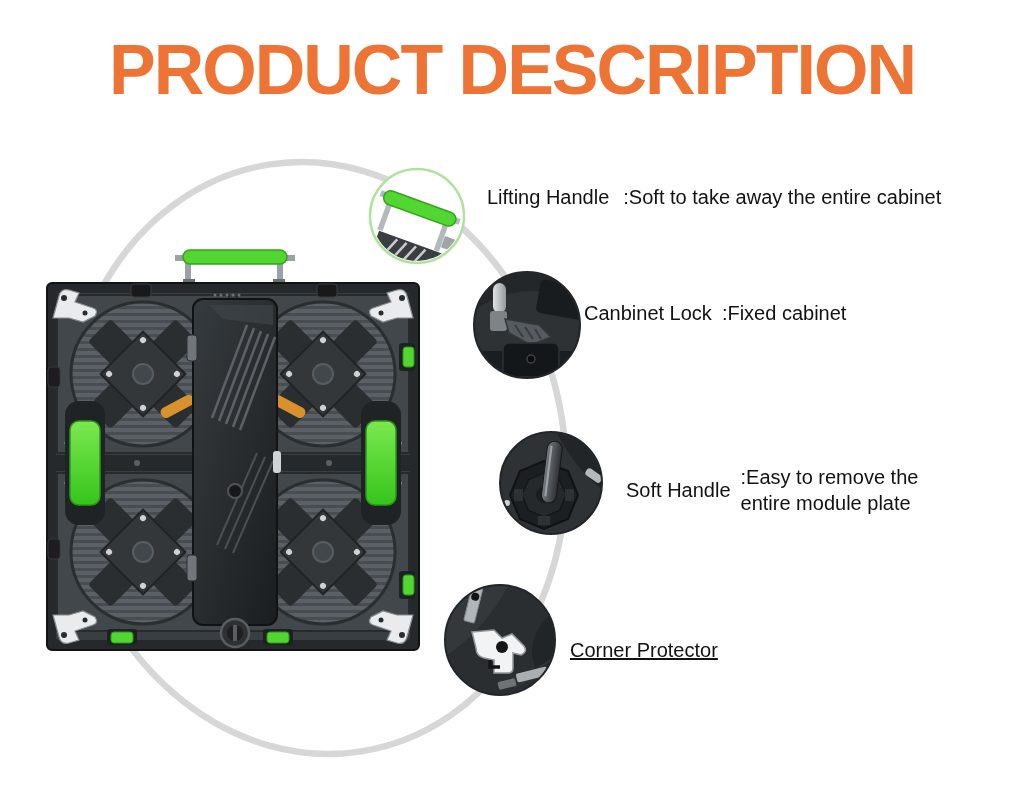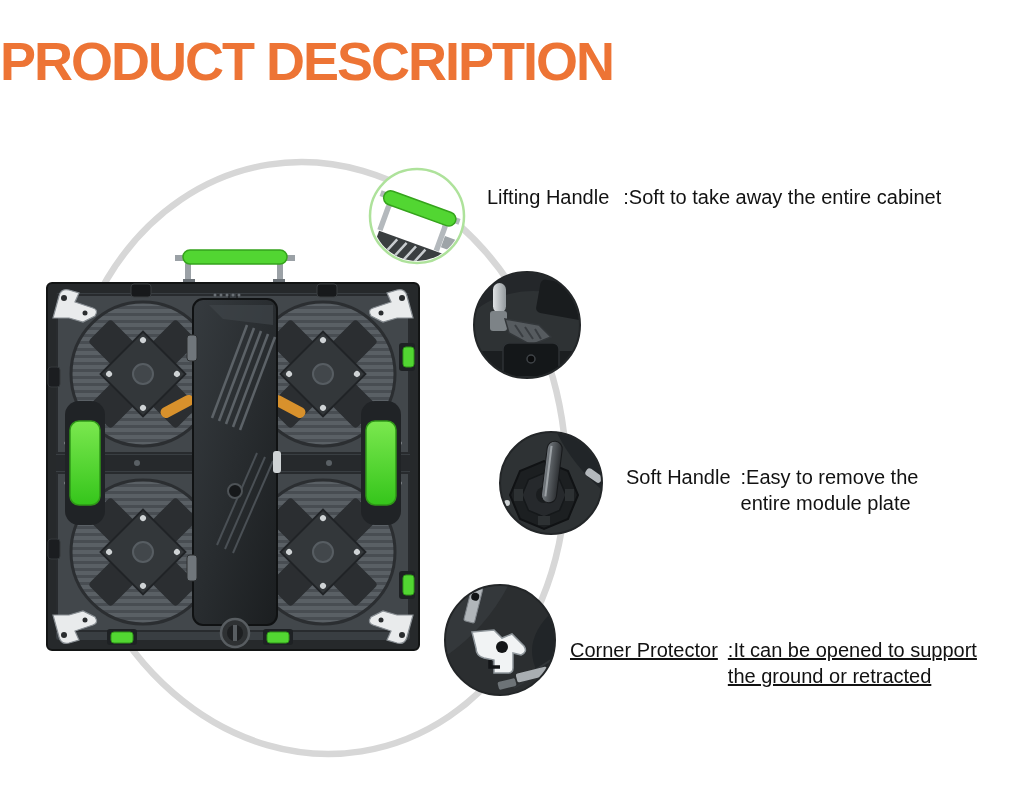--- a/index.html
+++ b/index.html
@@ -11,32 +11,32 @@
     --dark-circle:#2e3234;
   }
   *{box-sizing:border-box;}
   html,body{margin:0;padding:0;background:#ffffff;}
   .page{
     position:relative;width:1024px;height:785px;background:#ffffff;
     font-family:"Liberation Sans",sans-serif;overflow:hidden;
   }
   .page-title{
     position:absolute;top:30px;left:0;width:100%;margin:0;
-    text-align:left;font-size:54px;font-weight:700;letter-spacing:-2px;
+    text-align:center;font-size:70px;font-weight:700;letter-spacing:-2px;
     color:var(--title-orange);
   }
   .scene{position:absolute;top:0;left:0;}
   .callout{
     position:absolute;display:flex;gap:10px;align-items:flex-start;
     color:var(--text-black);font-size:20px;line-height:1.32;
   }
   .callout .clabel{white-space:nowrap;}
   .c1{left:487px;top:184px;gap:14px;} .c1 .cdesc{white-space:nowrap;}
   .c2{left:584px;top:300px;} .c2 .cdesc{white-space:nowrap;}
-  .c3{left:626px;top:464px;} .c3 .cdesc{width:212px;}
+  .c3{left:626px;top:464px;align-items:center;} .c3 .cdesc{width:212px;}
   .c4{left:570px;top:637px;text-decoration:underline;} .c4 .cdesc{width:250px;}
 </style>
 </head>
 <body>
 
 <div class="page">
 
   <h1 class="page-title">PRODUCT DESCRIPTION</h1>
 
   <svg class="scene" width="1024" height="785" viewBox="0 0 1024 785">
@@ -256,22 +256,25 @@
         <rect x="16" y="30" width="32" height="9" rx="2" fill="#a9aeb2" transform="rotate(-14 32 34)"></rect>
         <rect x="-2" y="40" width="18" height="8" rx="2" fill="#6d7377" transform="rotate(-14 7 44)"></rect>
       </g>
     </g>
   </svg>
 
   <div class="callout c1">
     <span class="clabel">Lifting Handle</span>
     <span class="cdesc">:Soft to take away the entire cabinet</span>
   </div>
+  <div class="callout c2">
+    <span class="clabel">Canbinet Lock</span>
+    <span class="cdesc">:Fixed cabinet</span>
+  </div>
   <div class="callout c3">
     <span class="clabel">Soft Handle</span>
     <span class="cdesc">:Easy to remove the entire module plate</span>
   </div>
   <div class="callout c4">
     <span class="clabel">Corner Protector</span>
-    <span class="cdesc">:It can be opened to support the ground or retracted</span>
   </div>
 
 </div>
 
 </body></html>

